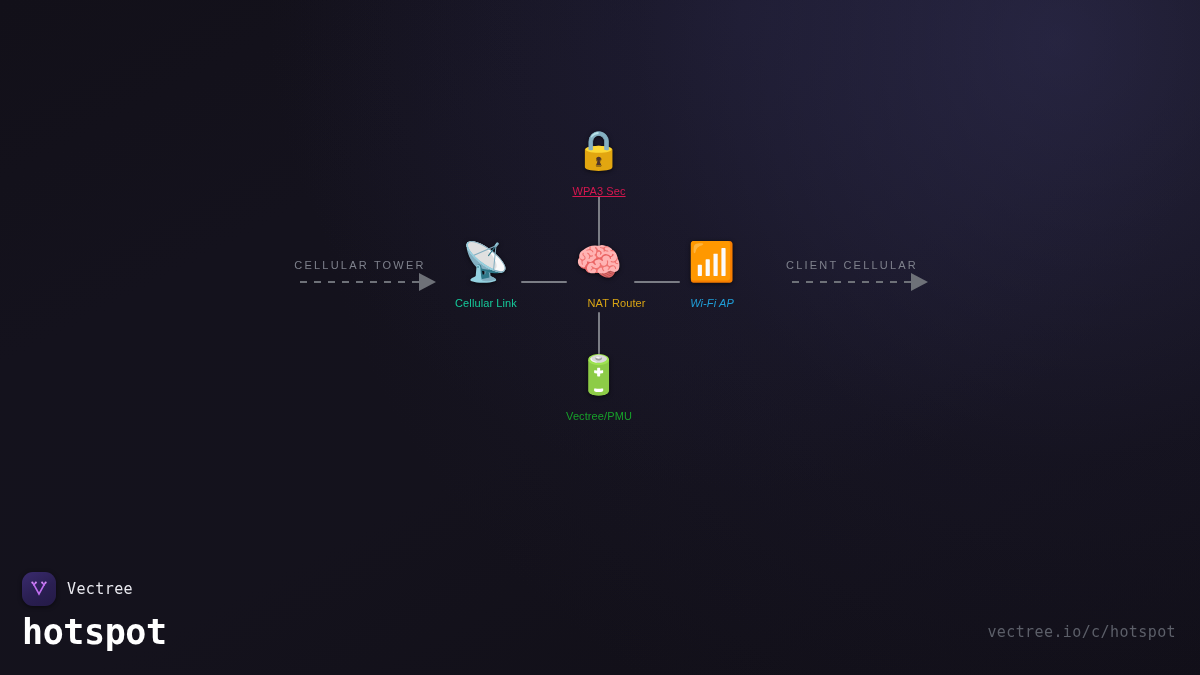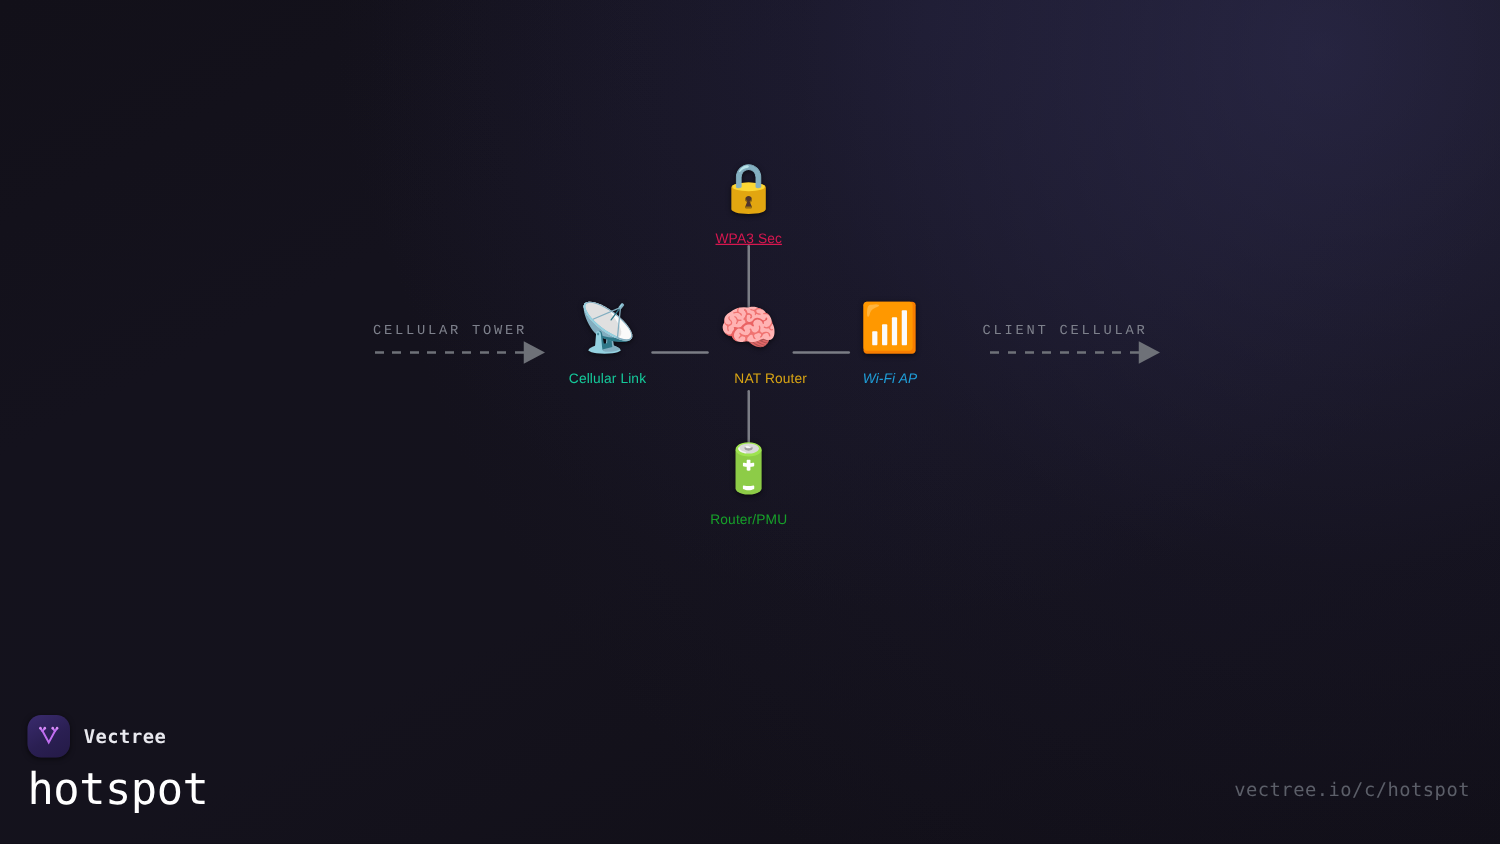--- a/index.html
+++ b/index.html
@@ -61,21 +61,21 @@
     transform:translateX(-50%);
     border-radius:1px;
   }
 
   
   .flow { position:absolute; transform:translate(-50%,-50%); }
   .flow .caption {
     position:absolute;
     left:50%; top:-22px;
     transform:translateX(-50%);
-    font-family:Liberation Mono, monospace;
+    font-family:Liberation Sans, sans-serif;
     font-size:11px;
     letter-spacing:2.2px;
     color:#7e818c;
     white-space:nowrap;
     text-align:right;
   }
   .flow .dash {
     height:2px;
     background:repeating-linear-gradient(to right,
       #6e7178 0 7px, rgba(0,0,0,0) 7px 14px);
@@ -99,29 +99,29 @@
   .logo {
     width:34px; height:34px;
     border-radius:11px;
     background:linear-gradient(150deg,#3a2b6e 0%,#2a1f52 55%,#241a47 100%);
     display:flex; align-items:center; justify-content:center;
     box-shadow:0 1px 4px rgba(0,0,0,.55);
   }
   .brand-name {
     font-family:"DejaVu Sans Mono", monospace;
     font-size:15px;
-    font-weight:bold;
+    font-weight:normal;
     color:#e9e9ef;
     letter-spacing:.4px;
   }
   #page-title {
     margin-top:8px;
     font-family:"DejaVu Sans Mono", monospace;
     font-size:35px;
-    font-weight:normal;
+    font-weight:bold;
     color:#ffffff;
     letter-spacing:-.4px;
     line-height:1.05;
   }
   #url {
     position:absolute;
     right:24px; bottom:34px;
     font-family:"DejaVu Sans Mono", monospace;
     font-size:15px;
     color:#5c5f69;
@@ -167,21 +167,21 @@
       <span class="nlabel" style="color:#1f9ed8;font-style:italic;">Wi-Fi AP</span>
     </div>
 
     <div class="node" style="left:599px; top:162px;">
       <span class="glyph">🔒</span>
       <span class="nlabel" style="color:#d6174f;text-decoration:underline;">WPA3 Sec</span>
     </div>
 
     <div class="node" style="left:599px; top:387px;">
       <span class="glyph">🔋</span>
-      <span class="nlabel" style="color:#17a02a;">Router/PMU</span>
+      <span class="nlabel" style="color:#17a02a;">Vectree/PMU</span>
     </div>
 
   </div>
 
   <div id="brand">
     <div class="brand-row">
       <span class="logo">
         <svg width="20" height="20" viewBox="0 0 24 24" aria-hidden="true">
           <g stroke="#c06ef0" stroke-width="1.9" stroke-linecap="round" fill="none">
             <path d="M6 7 L12 18 L18 7"></path>

